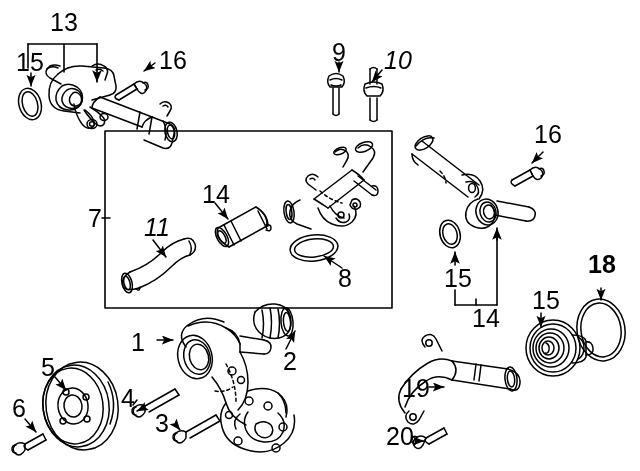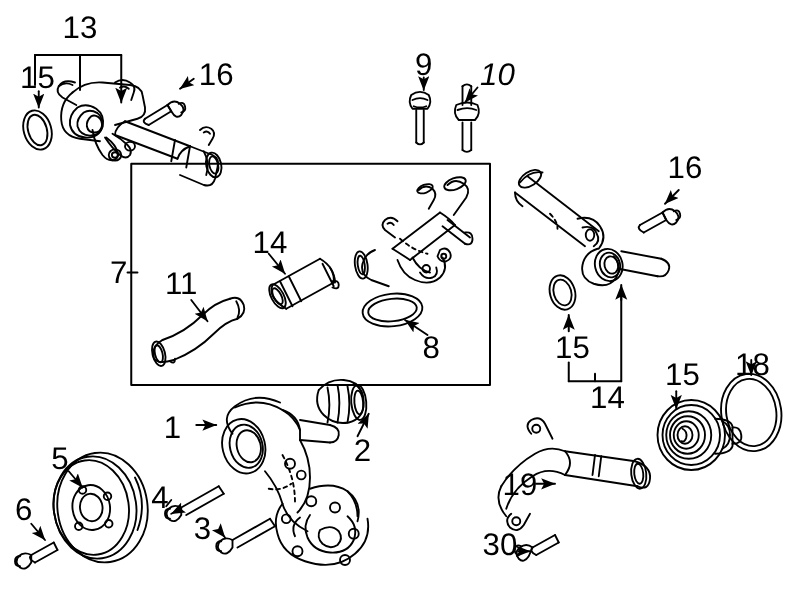--- a/index.html
+++ b/index.html
@@ -361,26 +361,26 @@
 <span class="callout" style="left:131px;top:330px;">1</span>
 <span class="callout" style="left:283px;top:349px;">2</span>
 <span class="callout" style="left:155px;top:411px;">3</span>
 <span class="callout" style="left:121px;top:386px;">4</span>
 <span class="callout" style="left:41px;top:355px;">5</span>
 <span class="callout" style="left:12px;top:396px;">6</span>
 <span class="callout" style="left:88px;top:206px;">7</span>
 <span class="callout" style="left:338px;top:266px;">8</span>
 <span class="callout" style="left:332px;top:40px;">9</span>
 <span class="callout" style="left:384px;top:48px;font-style:italic;">10</span>
-<span class="callout" style="left:132px;top:215px;">11</span>
+<span class="callout" style="left:144px;top:215px;font-style:italic;">11</span>
 <span class="callout" style="left:202px;top:182px;">14</span>
 <span class="callout" style="left:50px;top:10px;">13</span>
 <span class="callout" style="left:472px;top:306px;">14</span>
 <span class="callout" style="left:16px;top:50px;">15</span>
 <span class="callout" style="left:444px;top:266px;">15</span>
 <span class="callout" style="left:159px;top:48px;">16</span>
 <span class="callout" style="left:534px;top:122px;">16</span>
 <span class="callout" style="left:532px;top:288px;">15</span>
-<span class="callout" style="left:588px;top:280px;">18</span>
+<span class="callout" style="left:588px;top:252px;font-weight:bold;">18</span>
 <span class="callout" style="left:402px;top:376px;">19</span>
-<span class="callout" style="left:386px;top:424px;">30</span>
+<span class="callout" style="left:386px;top:424px;">20</span>
 
 </div>
 
 </body></html>

